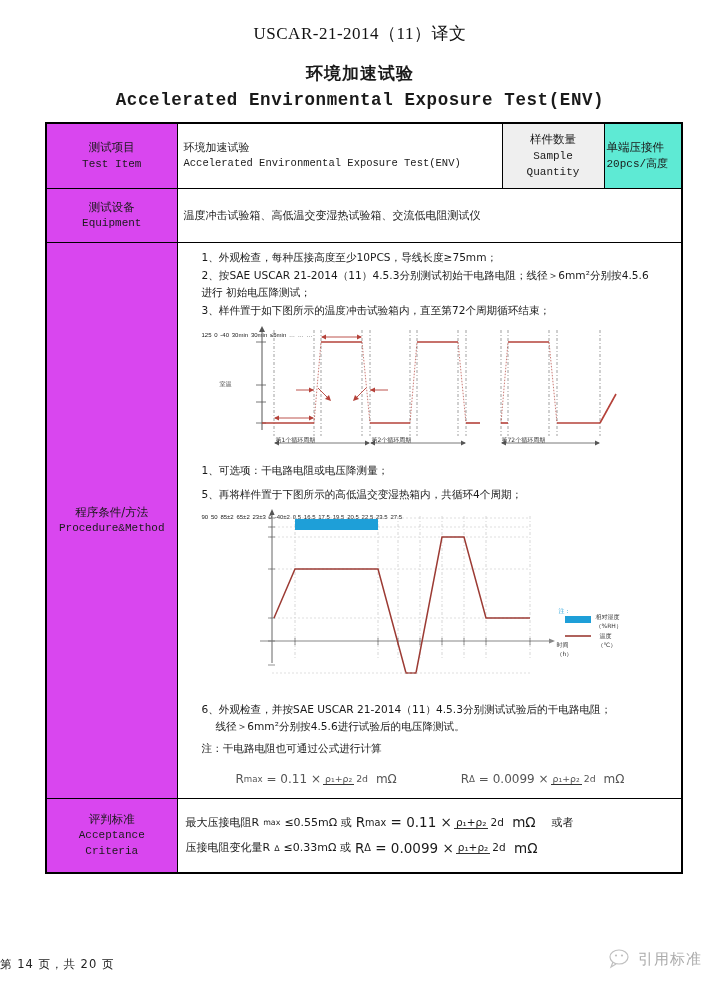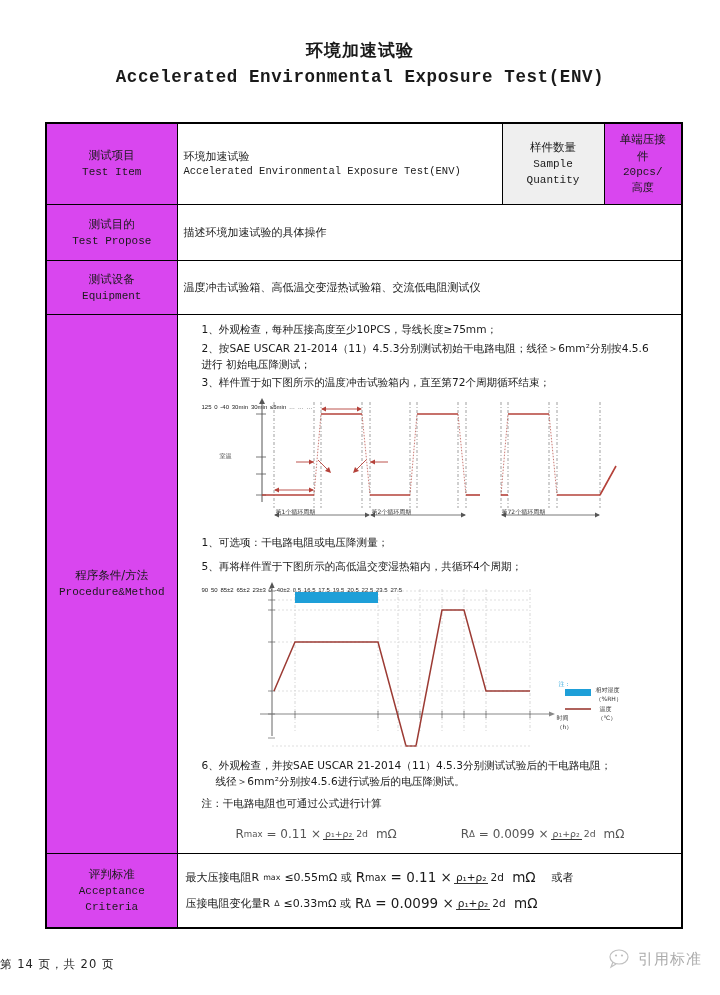--- a/index.html
+++ b/index.html
@@ -86,23 +86,22 @@
   .body-cn { font-family: "DejaVu Sans", sans-serif; font-size: 11px; }
   .body-en { font-family: "Liberation Mono", "DejaVu Sans Mono", monospace; font-size: 10.5px; }
   .qty-cell {
     width: 102px;
     background: #efefef;
     text-align: center;
     padding: 7px 3px !important;
   }
   .qty-val-cell {
     width: 78px;
-    background: #d946ef;
-    text-align: center;
-    padding: 7px 13px !important;
+    background: #5eead4;
+    padding: 7px 2px !important;
   }
   .std-italic {
     font-style: italic;
     font-family: "Liberation Mono", "DejaVu Sans Mono", monospace;
     font-size: 10.5px;
   }
   .row-item td { height: 50px; }
   .row-std td   { height: 47px; }
   .row-prop td  { height: 41px; }
   .row-equip td { height: 39px; }
@@ -202,20 +201,21 @@
     color: #777;
     letter-spacing: 1px;
   }
 </style>
 </head>
 <body>
 
 <div class="page">
 
   <div class="doc-header">
+    <div class="doc-code">USCAR-21-2014（11）译文</div>
     <div class="doc-title-cn">环境加速试验</div>
     <div class="doc-title-en">Accelerated Environmental Exposure Test(ENV)</div>
   </div>
 
   <table class="tbl">
     <colgroup>
       <col style="width:131px">
         <col>
         <col style="width:102px">
         <col style="width:78px">
@@ -235,27 +235,20 @@
         <span class="lbl-cn">样件数量</span>
         <span class="lbl-en">Sample Quantity</span>
       </td>
       <td class="qty-val-cell">
         <span class="lbl-cn">单端压接件</span>
         <span class="lbl-en">20pcs/高度</span>
       </td>
     </tr>
 
 
-    <tr class="row-prop">
-      <td class="lbl-cell">
-        <span class="lbl-cn">测试目的</span>
-        <span class="lbl-en">Test Propose</span>
-      </td>
-      <td colspan="3" class="body-cn">描述环境加速试验的具体操作</td>
-    </tr>
 
     <tr class="row-equip">
       <td class="lbl-cell">
         <span class="lbl-cn">测试设备</span>
         <span class="lbl-en">Equipment</span>
       </td>
       <td colspan="3" class="body-cn">温度冲击试验箱、高低温交变湿热试验箱、交流低电阻测试仪</td>
     </tr>
 
     <tr>
@@ -471,21 +464,21 @@
           <span class="c-txt" style="left:355px; top:142px;">（h）</span>
 
           
           <span class="c-txt" style="left:357px; top:99px; color:#1e9fd8;">注：</span>
           <span class="c-txt" style="left:394px; top:105px;">相对湿度</span>
           <span class="c-txt" style="left:394px; top:114px;">（%RH）</span>
           <span class="c-txt" style="left:398px; top:124px;">温度</span>
           <span class="c-txt" style="left:396px; top:133px;">（℃）</span>
         </div>
 
-        <p class="step" style="margin-top:4px;">
+        <p class="step" style="margin-top:21px;">
           <span>6、外观检查，并按SAE USCAR 21-2014（11）4.5.3分别测试试验后的干电路电阻；</span>
           <span class="indent">线径＞6mm²分别按4.5.6进行试验后的电压降测试。</span>
         </p>
 
         <p class="note-line">注：干电路电阻也可通过公式进行计算</p>
 
         <div class="formula-row">
           <span class="formula">
             <span>R</span><span class="sub">max</span>
             &nbsp;<span>=</span>&nbsp;

